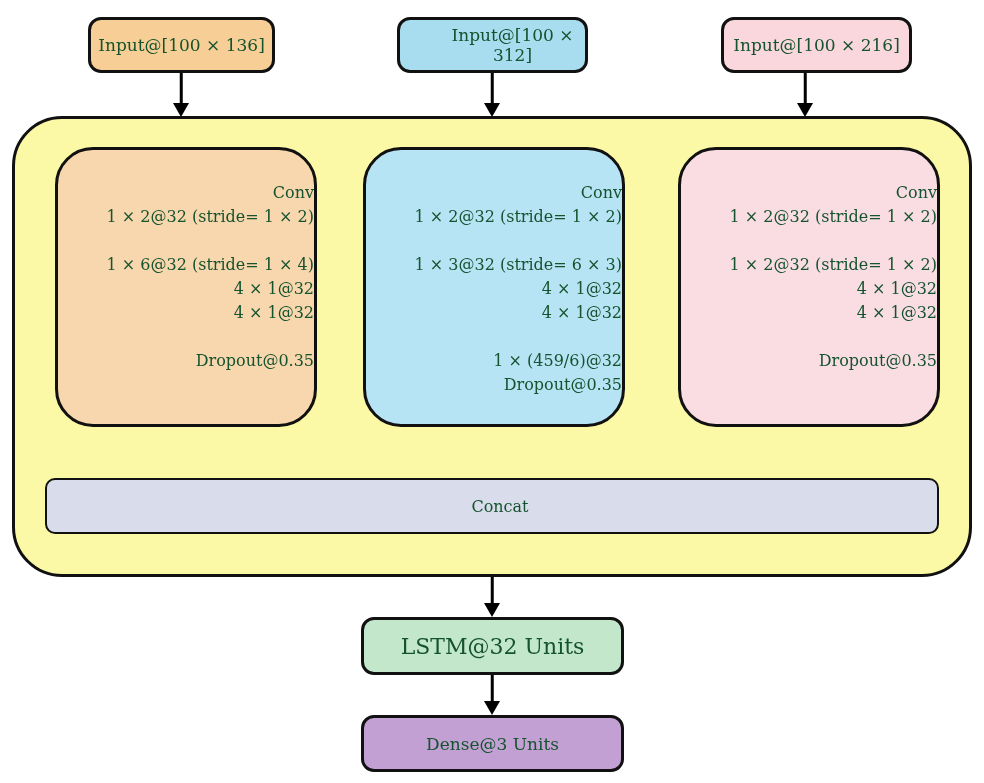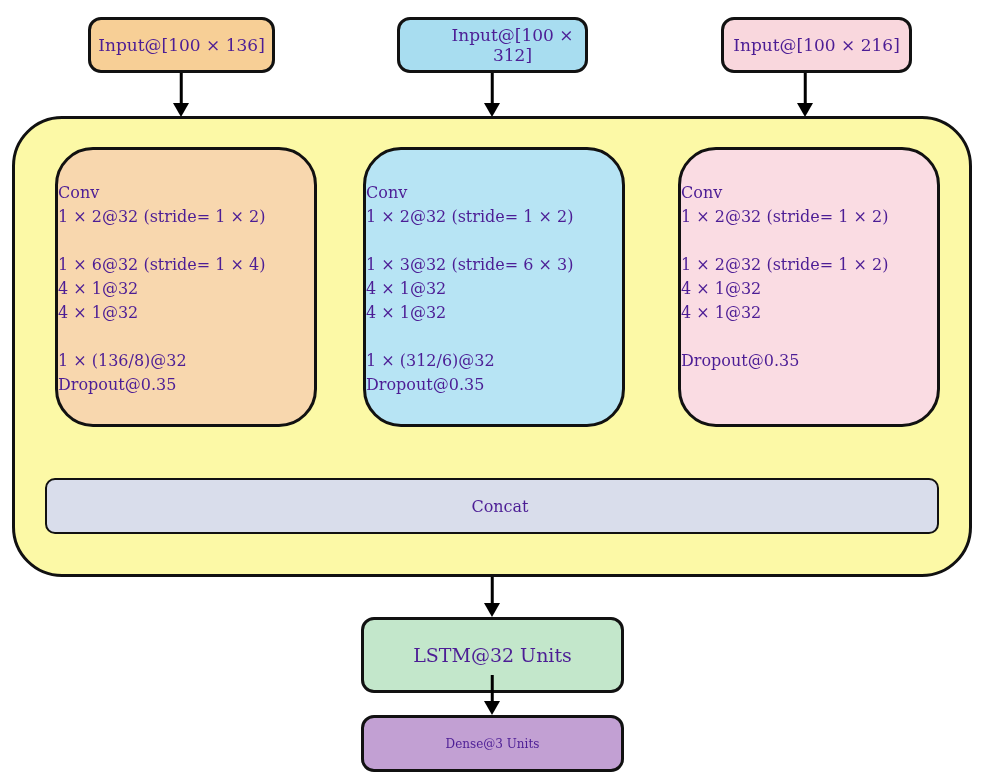--- a/index.html
+++ b/index.html
@@ -6,21 +6,21 @@
     margin: 0;
     padding: 0;
     background: #ffffff;
   }
   .canvas {
     position: relative;
     width: 984px;
     height: 783px;
     background: var(--canvas-bg, #ffffff);
     font-family: "DejaVu Serif", serif;
-    color: #4c1d95;
+    color: #14532d;
     overflow: hidden;
   }
 
   
   .node {
     position: absolute;
     box-sizing: border-box;
     border: 2.5px solid var(--border, #111111);
     display: flex;
     align-items: center;
@@ -60,55 +60,55 @@
     padding-top: 31px;
   }
   .conv-block.c1 { left: 55px;  background: var(--conv-orange); }
   .conv-block.c2 { left: 363px; background: var(--conv-blue); }
   .conv-block.c3 { left: 678px; background: var(--conv-pink); }
 
   .conv-line {
     min-height: 24px;
     line-height: 24px;
     font-size: 16px;
-    text-align: left;
+    text-align: right;
     white-space: nowrap;
   }
 
   .concat-bar {
     left: 45px;
     top: 478px;
     width: 894px;
     height: 56px;
     border-radius: 10px;
     background: var(--concat-lavender);
     font-size: 16px;
     padding-left: 16px;
   }
 
   .lstm-box {
     left: 361px;
     top: 617px;
     width: 263px;
-    height: 76px;
+    height: 58px;
     border-radius: 13px;
     border-width: 3px;
     background: var(--lstm-green);
-    font-size: 19px;
+    font-size: 22px;
   }
 
   .dense-box {
     left: 361px;
     top: 715px;
     width: 263px;
     height: 57px;
     border-radius: 13px;
     border-width: 3px;
     background: var(--dense-purple);
-    font-size: 12px;
+    font-size: 17px;
   }
 
   
   .arrow {
     position: absolute;
     width: 18px;
     transform: translateX(-50%);
   }
   .arrow .shaft {
     position: absolute;
@@ -162,33 +162,32 @@
   <div class="outer-container"></div>
 
   <div class="conv-block c1">
     <div class="conv-line">Conv</div>
     <div class="conv-line">1 × 2@32 (stride= 1 × 2)</div>
     <div class="conv-line"></div>
     <div class="conv-line">1 × 6@32 (stride= 1 × 4)</div>
     <div class="conv-line">4 × 1@32</div>
     <div class="conv-line">4 × 1@32</div>
     <div class="conv-line"></div>
-    <div class="conv-line">1 × (136/8)@32</div>
     <div class="conv-line">Dropout@0.35</div>
   </div>
 
   <div class="conv-block c2">
     <div class="conv-line">Conv</div>
     <div class="conv-line">1 × 2@32 (stride= 1 × 2)</div>
     <div class="conv-line"></div>
     <div class="conv-line">1 × 3@32 (stride= 6 × 3)</div>
     <div class="conv-line">4 × 1@32</div>
     <div class="conv-line">4 × 1@32</div>
     <div class="conv-line"></div>
-    <div class="conv-line">1 × (312/6)@32</div>
+    <div class="conv-line">1 × (459/6)@32</div>
     <div class="conv-line">Dropout@0.35</div>
   </div>
 
   <div class="conv-block c3">
     <div class="conv-line">Conv</div>
     <div class="conv-line">1 × 2@32 (stride= 1 × 2)</div>
     <div class="conv-line"></div>
     <div class="conv-line">1 × 2@32 (stride= 1 × 2)</div>
     <div class="conv-line">4 × 1@32</div>
     <div class="conv-line">4 × 1@32</div>

